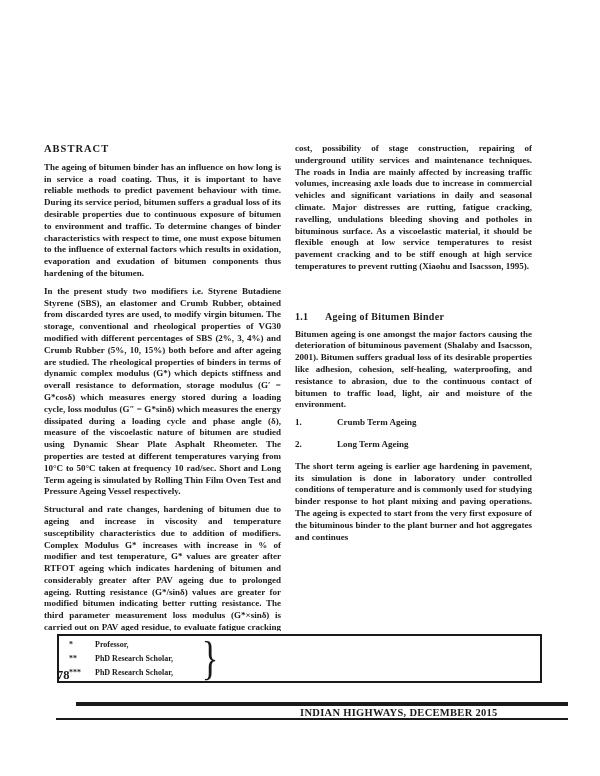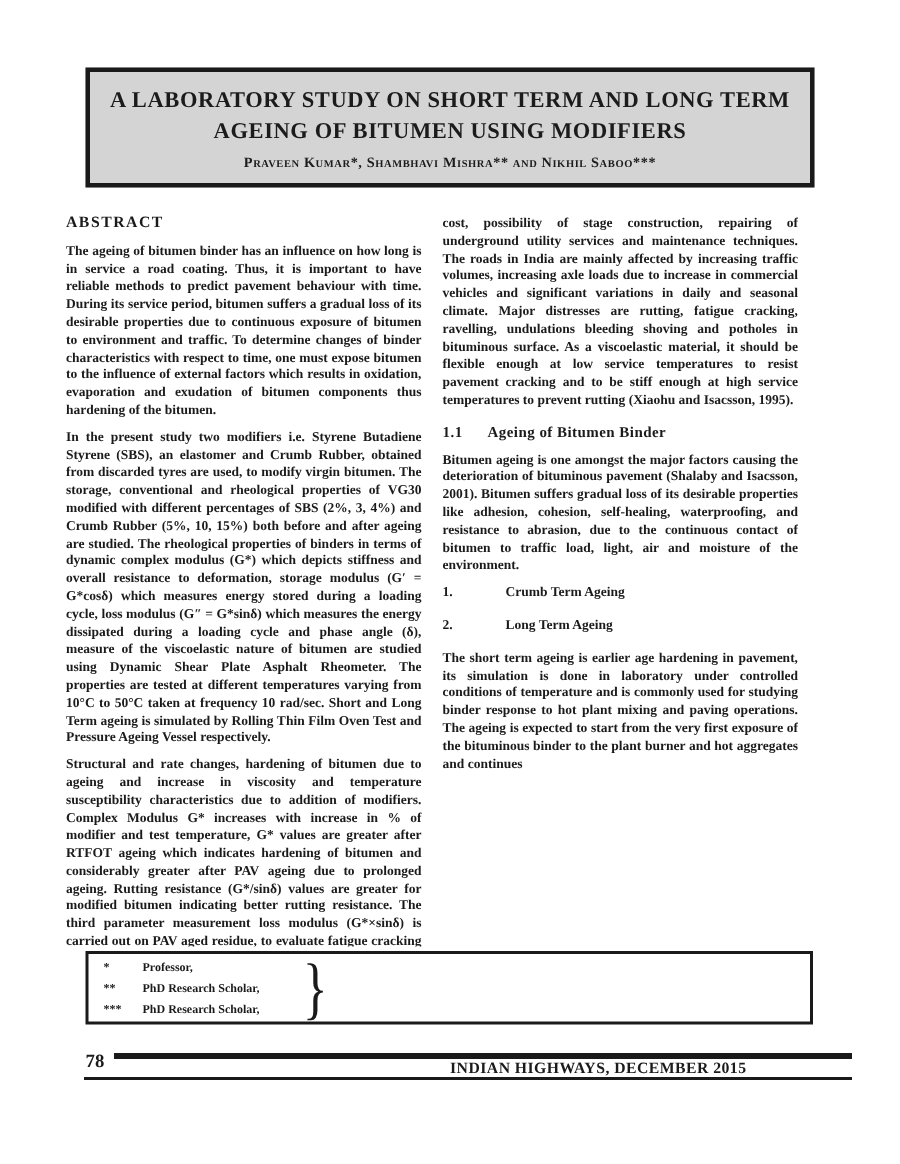--- a/index.html
+++ b/index.html
@@ -15,58 +15,53 @@
            letter-spacing:0.4px;}
 
   
   .columns{position:absolute;top:143px;left:44px;width:488px;height:488px;
            display:flex;gap:14px;overflow:hidden;filter:blur(0.45px);}
   .col{width:237px;font-size:9px;font-weight:700;line-height:11.8px;
        text-align:justify;}
   .col p{margin:0 0 6px 0;}
   .h-abstract{font-size:10.5px;font-weight:700;letter-spacing:1px;margin:0 0 7px 0;}
   .h-section{font-size:10px;font-weight:700;margin:10px 0 6px 0;letter-spacing:0.3px;}
-  .h-section .secnum{display:inline-block;width:30px;}
+  .h-section .secnum{display:inline-block;width:30px;margin-top:28px;}
   .num-list{margin:2px 0 8px 0;}
   .num-list .row{display:flex;margin:0 0 10px 0;}
   .num-list .n{width:42px;}
 
   
   .footnote-box{position:absolute;top:634px;left:57px;width:485px;height:49px;
                 box-sizing:border-box;border:2.5px solid #1a1a1a;
                 display:flex;align-items:center;padding-left:10px;
                 filter:blur(0.35px);}
   .fn-list{width:130px;font-size:8px;font-weight:700;line-height:14px;}
   .fn-row{display:flex;}
   .fn-row .m{width:26px;}
   .brace{font-size:46px;font-weight:400;line-height:40px;
          transform:scaleX(0.75);color:#1a1a1a;margin:0 8px 0 0;}
   .affil{font-size:8.5px;font-weight:700;line-height:13.5px;}
 
   
-  .footer-pagenum{position:absolute;top:700px;left:57px;font-size:12.5px;
+  .footer-pagenum{position:absolute;top:668px;left:57px;font-size:12.5px;
                   font-weight:700;filter:blur(0.3px);}
   .footer-rule-thick{position:absolute;top:702px;left:76px;width:492px;height:4px;
                      background:#1a1a1a;}
   .footer-journal{position:absolute;top:707px;left:300px;width:268px;
                   text-align:left;font-size:10.5px;font-weight:700;
                   letter-spacing:0.3px;filter:blur(0.45px);}
   .footer-rule-thin{position:absolute;top:718px;left:56px;width:512px;height:2px;
                     background:#1a1a1a;}
 </style>
 </head>
 <body>
 
 <div id="page">
 
-  <div class="title-box">
-    <div class="title-line">A LABORATORY STUDY ON SHORT TERM AND LONG TERM</div>
-    <div class="title-line">AGEING OF BITUMEN USING MODIFIERS</div>
-    <div class="authors">Praveen Kumar*, Shambhavi Mishra** and Nikhil Saboo***</div>
-  </div>
 
   <div class="columns">
 
     <div class="col">
       <div class="h-abstract">ABSTRACT</div>
       <p>The ageing of bitumen binder has an influence on how long is in service a road coating. Thus, it is important to have reliable methods to predict pavement behaviour with time. During its service period, bitumen suffers a gradual loss of its desirable properties due to continuous exposure of bitumen to environment and traffic. To determine changes of binder characteristics with respect to time, one must expose bitumen to the influence of external factors which results in oxidation, evaporation and exudation of bitumen components thus hardening of the bitumen.</p>
       <p>In the present study two modifiers i.e. Styrene Butadiene Styrene (SBS), an elastomer and Crumb Rubber, obtained from discarded tyres are used, to modify virgin bitumen. The storage, conventional and rheological properties of VG30 modified with different percentages of SBS (2%, 3, 4%) and Crumb Rubber (5%, 10, 15%) both before and after ageing are studied. The rheological properties of binders in terms of dynamic complex modulus (G*) which depicts stiffness and overall resistance to deformation, storage modulus (G′ = G*cosδ) which measures energy stored during a loading cycle, loss modulus (G″ = G*sinδ) which measures the energy dissipated during a loading cycle and phase angle (δ), measure of the viscoelastic nature of bitumen are studied using Dynamic Shear Plate Asphalt Rheometer. The properties are tested at different temperatures varying from 10°C to 50°C taken at frequency 10 rad/sec. Short and Long Term ageing is simulated by Rolling Thin Film Oven Test and Pressure Ageing Vessel respectively.</p>
       <p>Structural and rate changes, hardening of bitumen due to ageing and increase in viscosity and temperature susceptibility characteristics due to addition of modifiers. Complex Modulus G* increases with increase in % of modifier and test temperature, G* values are greater after RTFOT ageing which indicates hardening of bitumen and considerably greater after PAV ageing due to prolonged ageing. Rutting resistance (G*/sinδ) values are greater for modified bitumen indicating better rutting resistance. The third parameter measurement loss modulus (G*×sinδ) is carried out on PAV aged residue, to evaluate fatigue cracking property of binder.</p>
 
     </div>

